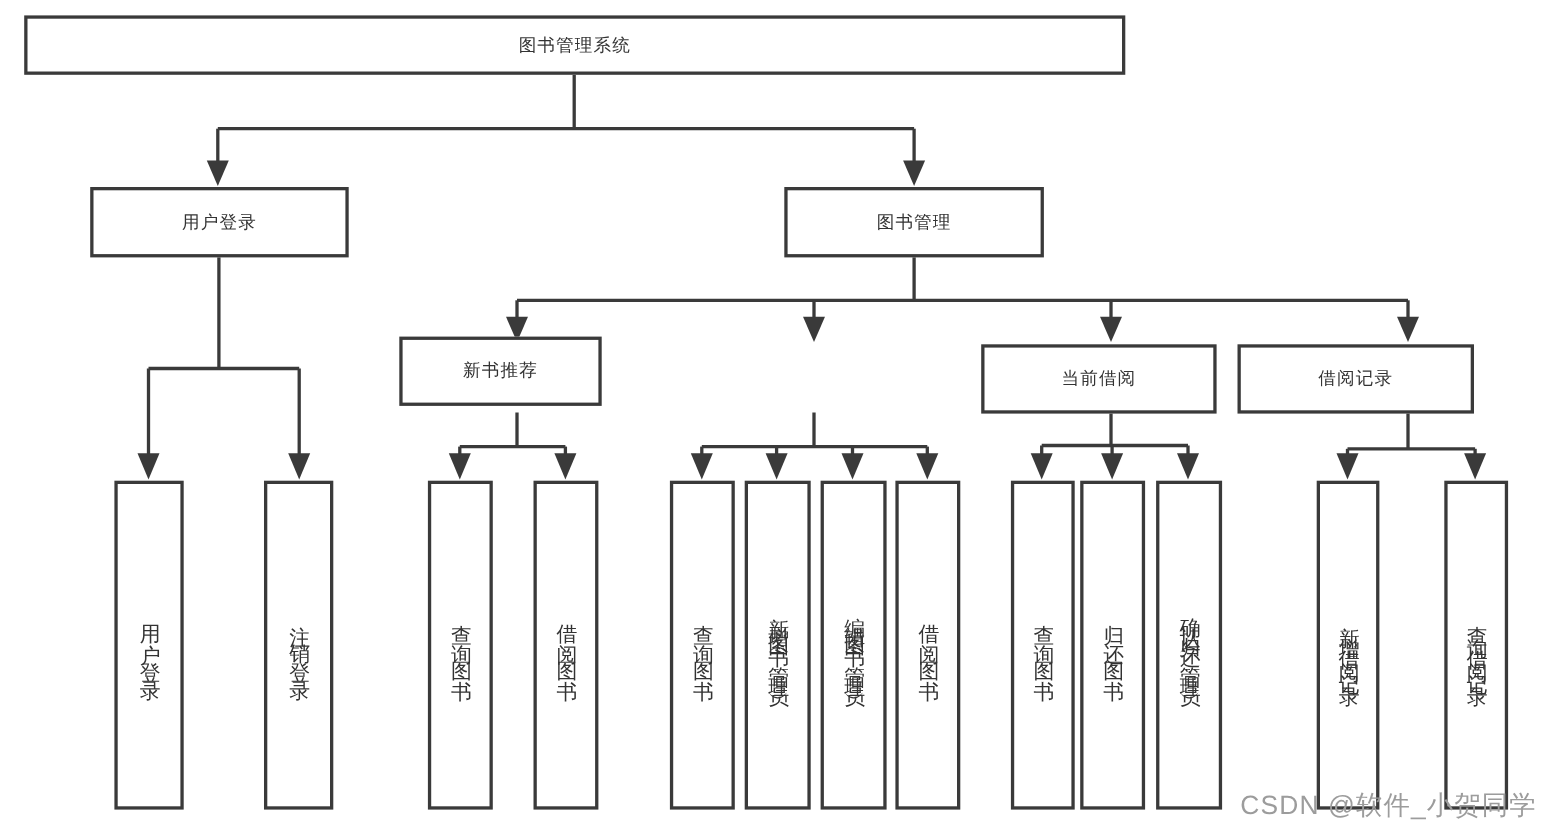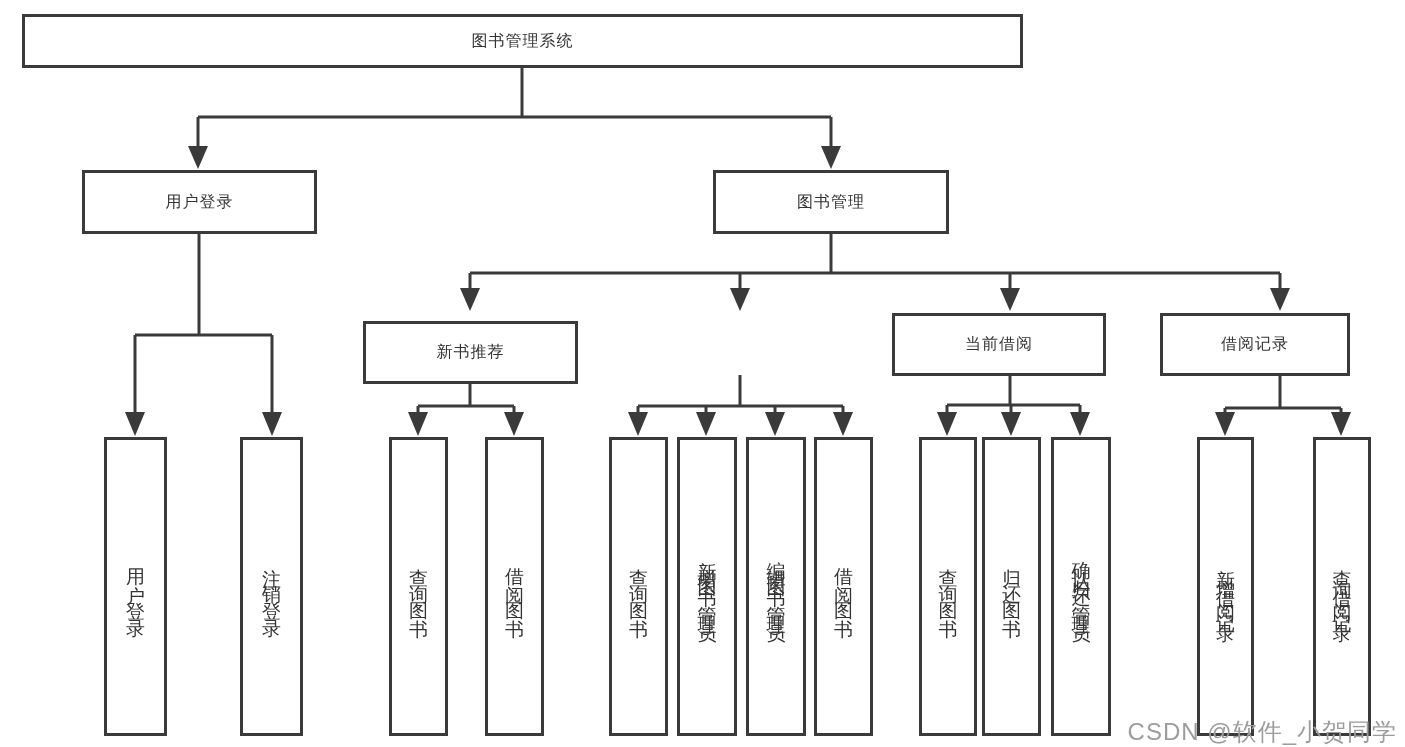--- a/index.html
+++ b/index.html
@@ -106,27 +106,27 @@
     <span>图书管理系统</span>
   </div>
 
   <div class="box" style="left:82px;top:170px;width:235px;height:64px">
     <span>用户登录</span>
   </div>
   <div class="box" style="left:713px;top:170px;width:236px;height:64px">
     <span>图书管理</span>
   </div>
 
-  <div class="box" style="left:363px;top:321px;width:215px;height:63px">
+  <div class="box" style="left:363px;top:306px;width:184px;height:63px">
     <span>新书推荐</span>
   </div>
   <div class="box" style="left:892px;top:313px;width:214px;height:63px">
     <span>当前借阅</span>
   </div>
-  <div class="box" style="left:1160px;top:313px;width:190px;height:63px">
+  <div class="box" style="left:1125px;top:313px;width:215px;height:63px">
     <span>借阅记录</span>
   </div>
 
   <div class="box leaf sp-wide" style="left:104px;width:63px">
     <span class="vtext">用户登录</span>
   </div>
   <div class="box leaf sp-wide" style="left:240px;width:63px">
     <span class="vtext">注销登录</span>
   </div>
 

